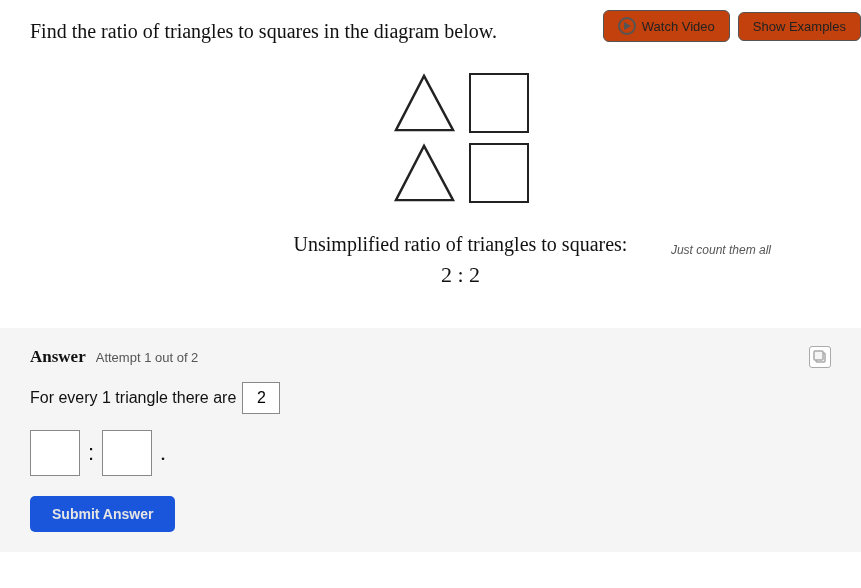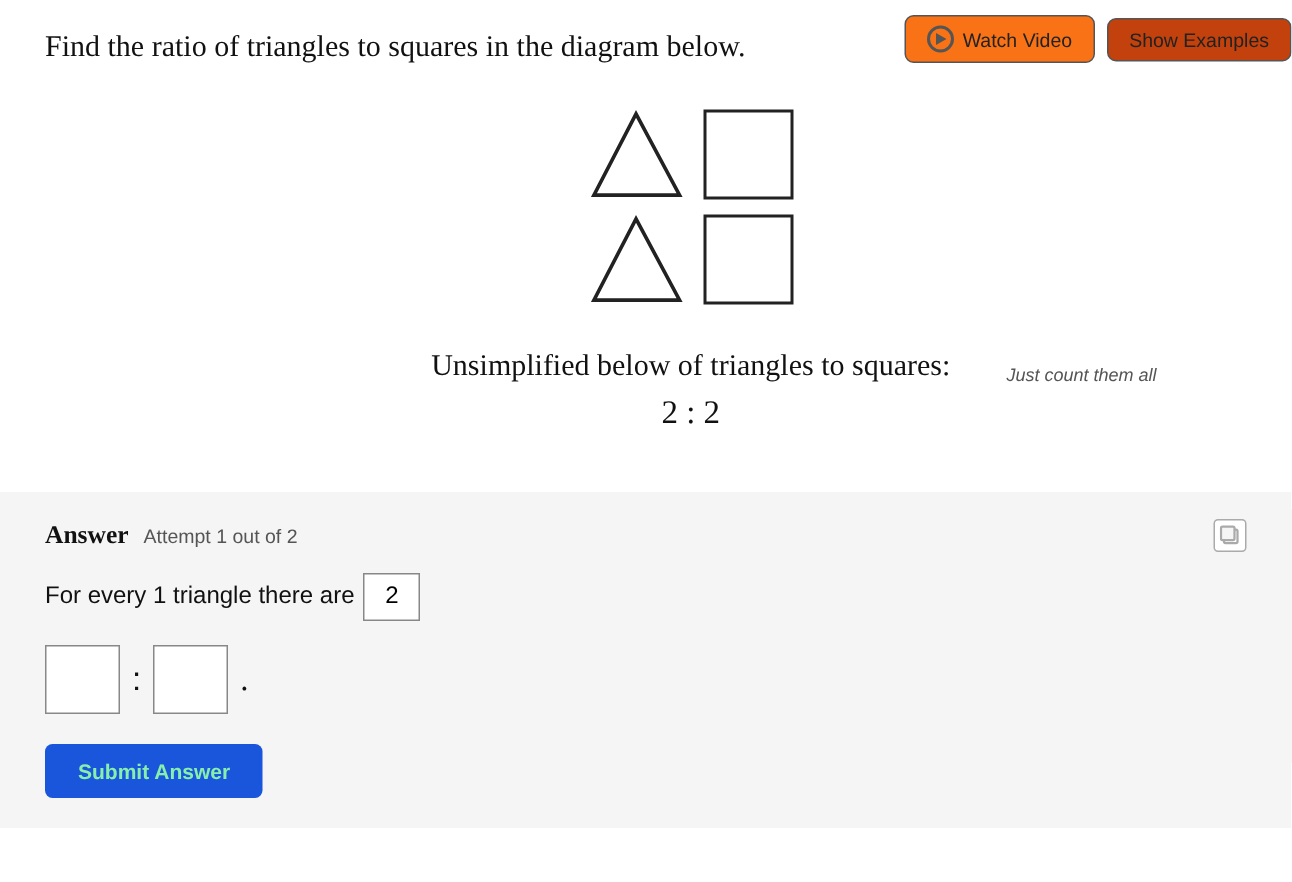--- a/index.html
+++ b/index.html
@@ -21,21 +21,21 @@
       align-items: center;
       gap: 0;
     }
     .watch-video-btn {
       display: flex;
       align-items: center;
       gap: 6px;
       border: 1.5px solid #555;
       border-radius: 6px;
       padding: 6px 14px;
-      background: #f97316;
+      background: #c2410c;
       font-size: 13px;
       cursor: pointer;
       font-family: Arial, sans-serif;
       color: #222;
       margin-right: 8px;
     }
     .play-icon-circle {
       width: 18px;
       height: 18px;
       border: 2px solid #555;
@@ -214,21 +214,21 @@
       color: #111;
     }
     .ratio-dot {
       font-size: 22px;
       color: #111;
     }
 
     
     .submit-btn {
       background: #1a56db;
-      color: #86efac;
+      color: #e5e5e5;
       border: none;
       border-radius: 5px;
       padding: 10px 22px;
       font-size: 14px;
       font-weight: bold;
       font-family: Arial, sans-serif;
       cursor: pointer;
     }
   </style>
 </head>
@@ -258,21 +258,21 @@
     </div>
     <div class="shape-row">
       <svg class="triangle-svg" viewBox="0 0 65 62">
         <polygon points="32,3 62,59 3,59" fill="none" stroke="#222" stroke-width="2.5"></polygon>
       </svg>
       <div class="square-shape"></div>
     </div>
   </div>
 
   <div class="ratio-section">
-    <div class="ratio-label">Unsimplified below of triangles to squares:</div>
+    <div class="ratio-label">Unsimplified ratio of triangles to squares:</div>
     <div class="ratio-value">2 : 2</div>
     <div class="hint-text">Just count them all</div>
   </div>
 </div>
 
 <div class="answer-section">
   <div class="answer-header">
     <span class="answer-label">Answer</span>
     <span class="attempt-text">Attempt 1 out of 2</span>
     <div class="copy-icon">

